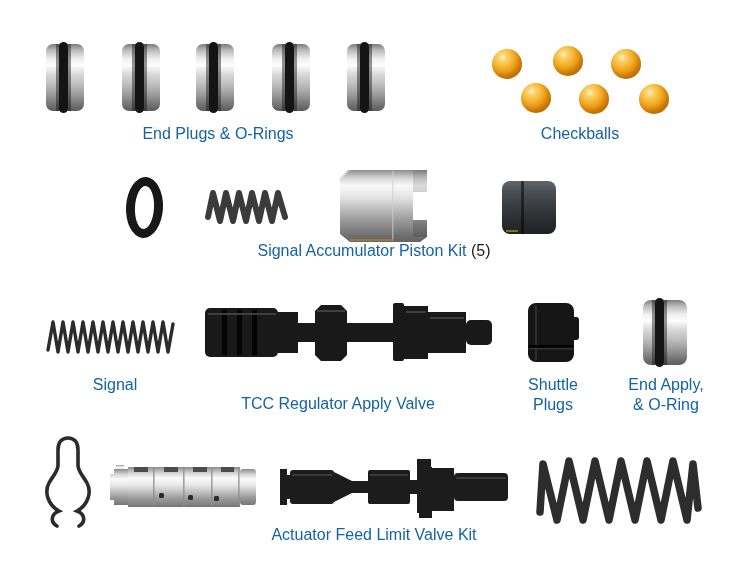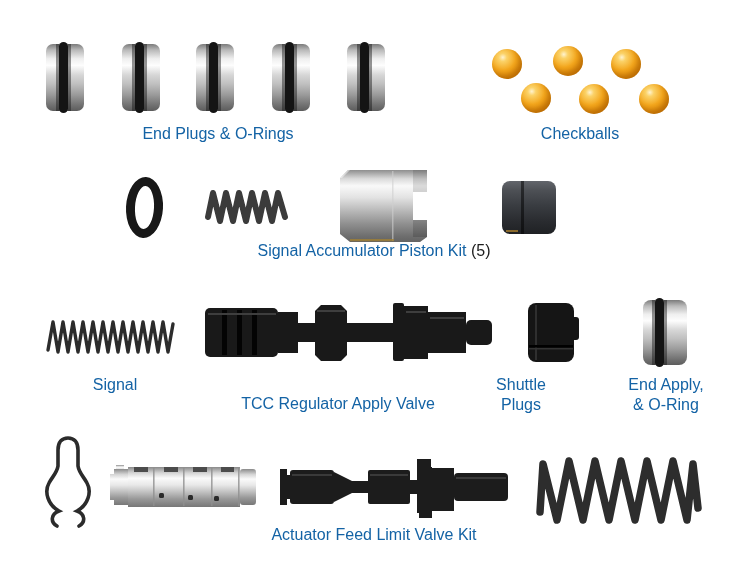--- a/index.html
+++ b/index.html
@@ -148,21 +148,21 @@
     </svg>
     <div class="lbl" style="left:338px;top:394px">TCC Regulator Apply Valve</div>
 
     <svg class="abs" style="left:525px;top:301px" width="56" height="64" viewBox="0 0 56 64">
       <rect x="3" y="2" width="46" height="59" rx="8" fill="#151515"></rect>
       <rect x="46" y="16" width="8" height="23" rx="3" fill="#151515"></rect>
       <rect x="10" y="4" width="2" height="55" fill="#3a3a3a" opacity=".7"></rect>
       <rect x="4" y="44" width="44" height="2.5" fill="#000"></rect>
       <rect x="4" y="47" width="44" height="1.5" fill="#333"></rect>
     </svg>
-    <div class="lbl" style="left:521px;top:375px">
+    <div class="lbl" style="left:553px;top:375px">
       <div>Shuttle</div>
       <div>Plugs</div>
     </div>
 
     <div class="plug plug-lg" style="left:643px;top:300px">
       <span class="gapL"></span>
       <span class="gapR"></span>
       <span class="oring"></span>
     </div>
     <div class="lbl" style="left:666px;top:375px">

